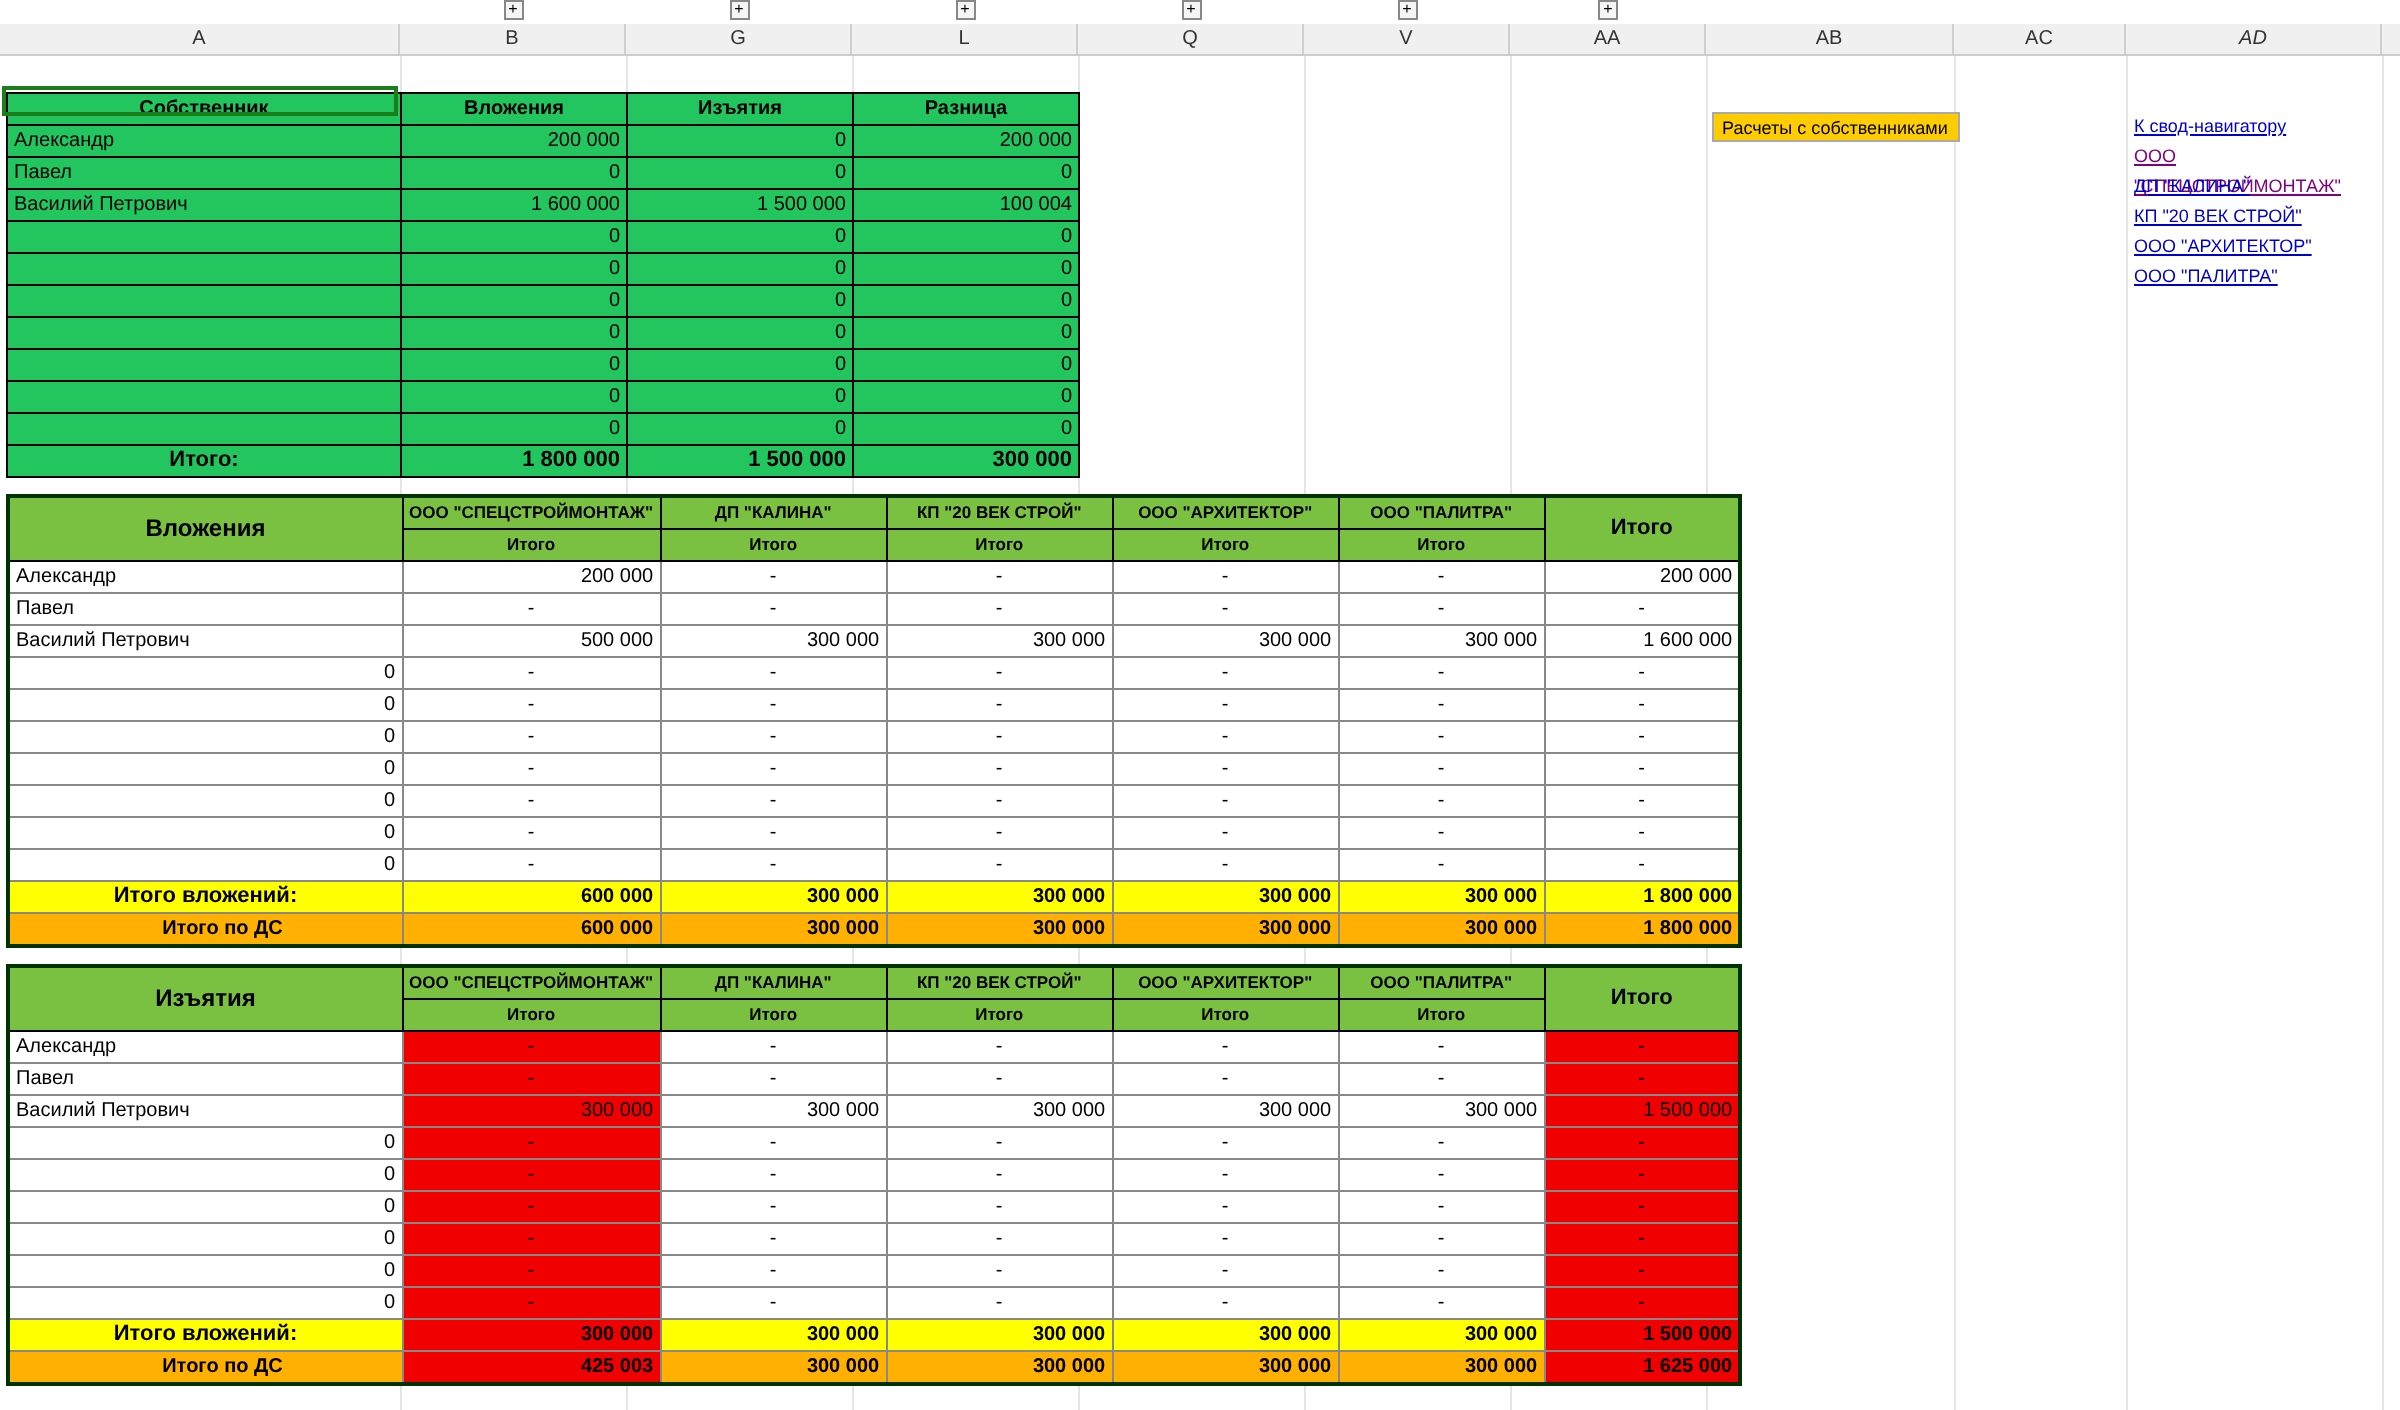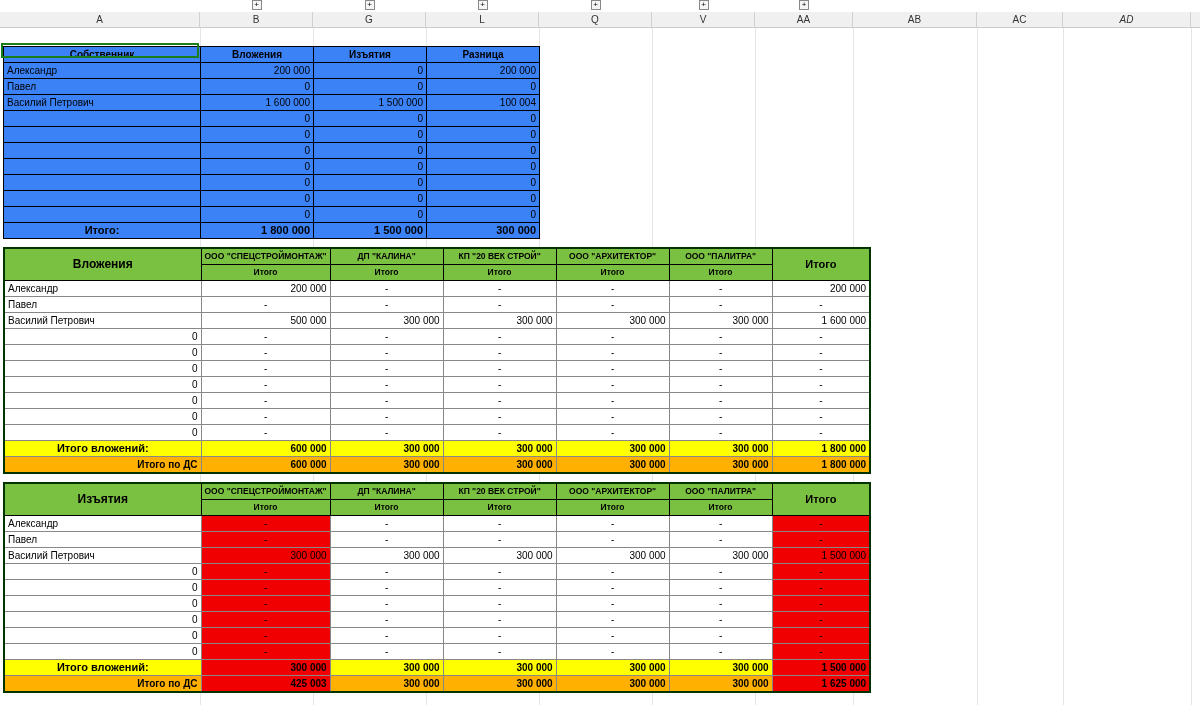--- a/index.html
+++ b/index.html
@@ -93,21 +93,21 @@
     height: 15px;
     line-height: 15px;
     overflow: hidden;
     white-space: nowrap;
   }
   
   .red-table {
     margin: 3px 0 0 3px;
   }
   .red-table td, .red-table th {
-    background: #3b82f6;
+    background: #22c55e;
     border: 1px solid #000;
   }
   .red-table .hdr {
     font-weight: bold;
     text-align: center;
   }
   .red-table .value {
     text-align: right;
   }
   .red-table .total-row td {
@@ -142,21 +142,21 @@
   .detail-table .yellow td {
     background: #ffff00;
     font-weight: bold;
   }
   .detail-table .orange td {
     background: #ffb000;
     font-weight: bold;
   }
   .detail-table .yellow td.lbl,
   .detail-table .orange td.lbl {
-    text-align: right;
+    text-align: center;
     padding-left: 20px;
   }
   .detail-table .yellow td.ctr-lbl {
     text-align: center;
     font-size: 11px;
   }
   .detail-table td.red-cell {
     background: #f00000;
   }
   
@@ -246,20 +246,31 @@
     <div class="gridline-v" style="left:652px"></div>
     <div class="gridline-v" style="left:755px"></div>
     <div class="gridline-v" style="left:853px"></div>
     <div class="gridline-v" style="left:977px"></div>
     <div class="gridline-v" style="left:1063px"></div>
     <div class="gridline-v" style="left:1191px"></div>
   </div>
 
   <div class="selected-cell" style="left:1px; top:15px; width:198px; height:15px;"></div>
 
+  <div class="side">
+    <div class="side-title">Расчеты с собственниками</div>
+    <div class="side-links">
+      <div class="link">К свод-навигатору</div>
+      <div class="link purple">ООО "СПЕЦСТРОЙМОНТАЖ"</div>
+      <div class="link">ДП "КАЛИНА"</div>
+      <div class="link">КП "20 ВЕК СТРОЙ"</div>
+      <div class="link">ООО "АРХИТЕКТОР"</div>
+      <div class="link">ООО "ПАЛИТРА"</div>
+    </div>
+  </div>
 
   <div class="row" style="height:15px; border-bottom:none;"></div>
 
   <table class="red-table">
     <colgroup>
       <col style="width:197px">
         <col style="width:113px">
         <col style="width:113px">
         <col style="width:113px">
     </colgroup>

